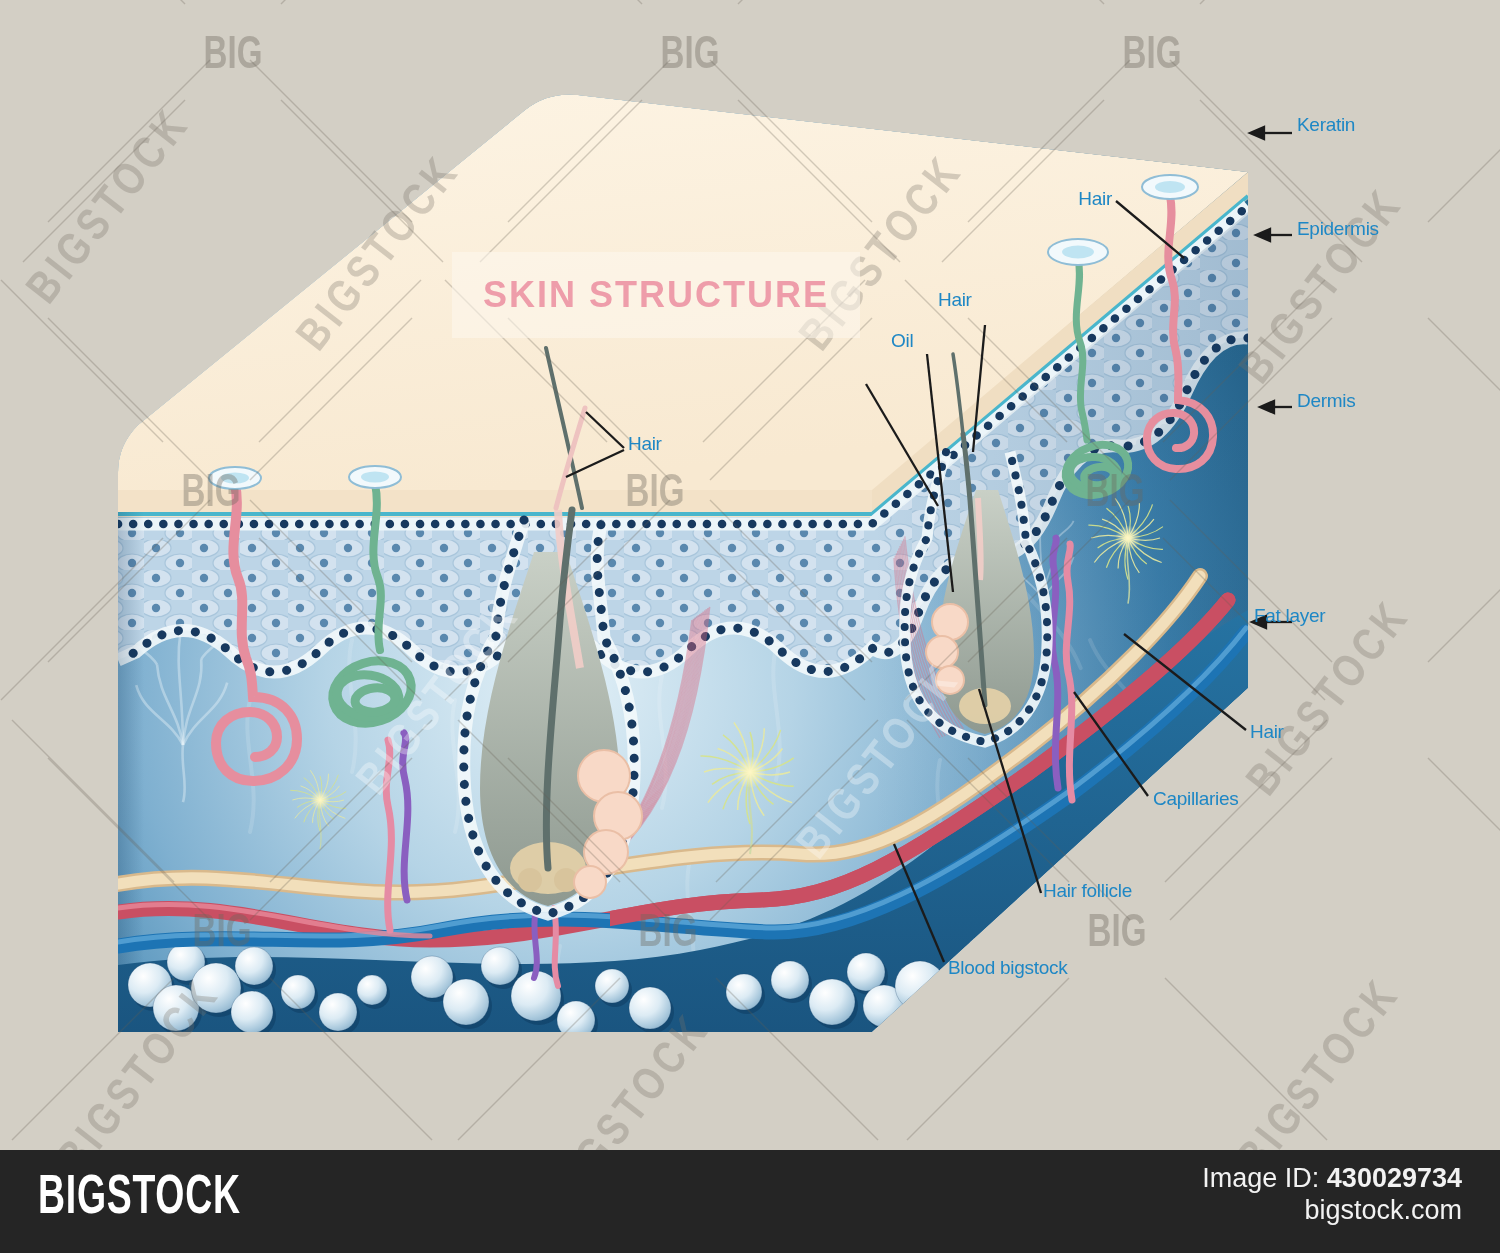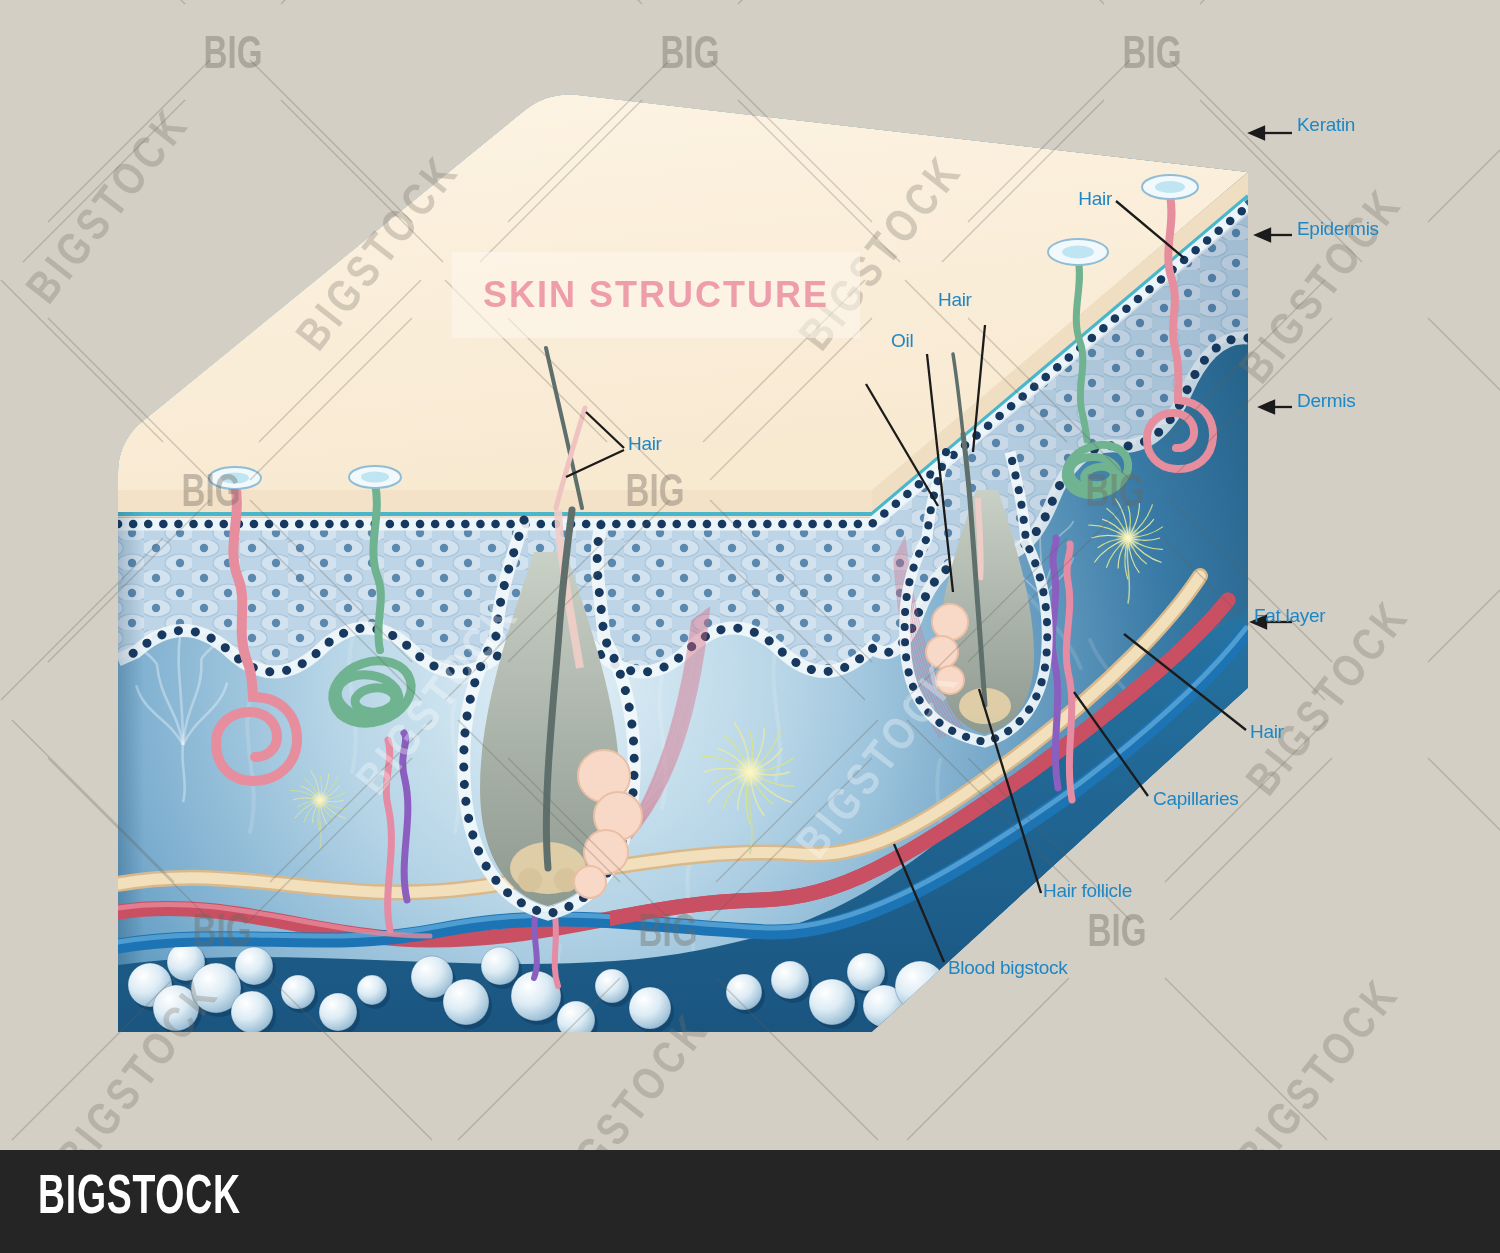--- a/index.html
+++ b/index.html
@@ -581,15 +581,19 @@
 <div class="lbl" style="left:1153px;top:789px">Capillaries</div>
 <div class="lbl" style="left:1043px;top:881px">Hair follicle</div>
 <div class="lbl" style="left:948px;top:958px">Blood bigstock</div>
 <div class="lbl" style="right:388px;top:189px">Hair</div>
 <div class="lbl" style="left:938px;top:290px">Hair</div>
 <div class="lbl" style="left:891px;top:331px">Oil</div>
 <div class="lbl" style="left:628px;top:434px">Hair</div>
 
 <div id="footer">
   <div id="footer-logo">BIGSTOCK</div>
+  <div id="footer-right">
+    <div><span>Image ID:</span> <span class="bold">430029734</span></div>
+    <div>bigstock.com</div>
+  </div>
 </div>
 
 </div>
 
 </body></html>

